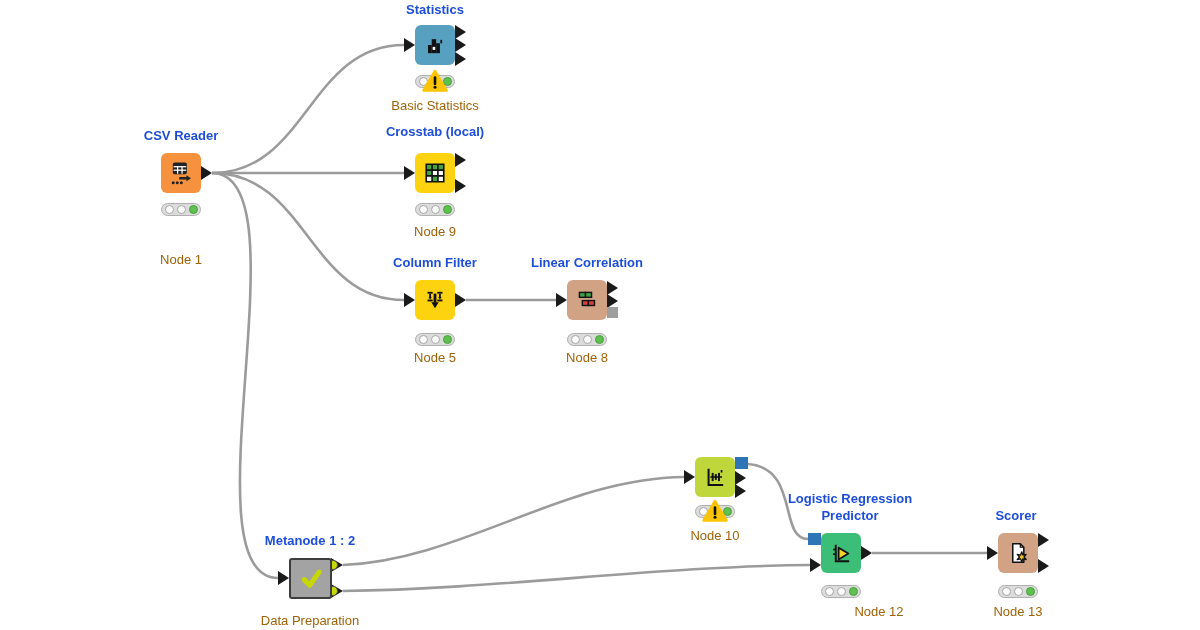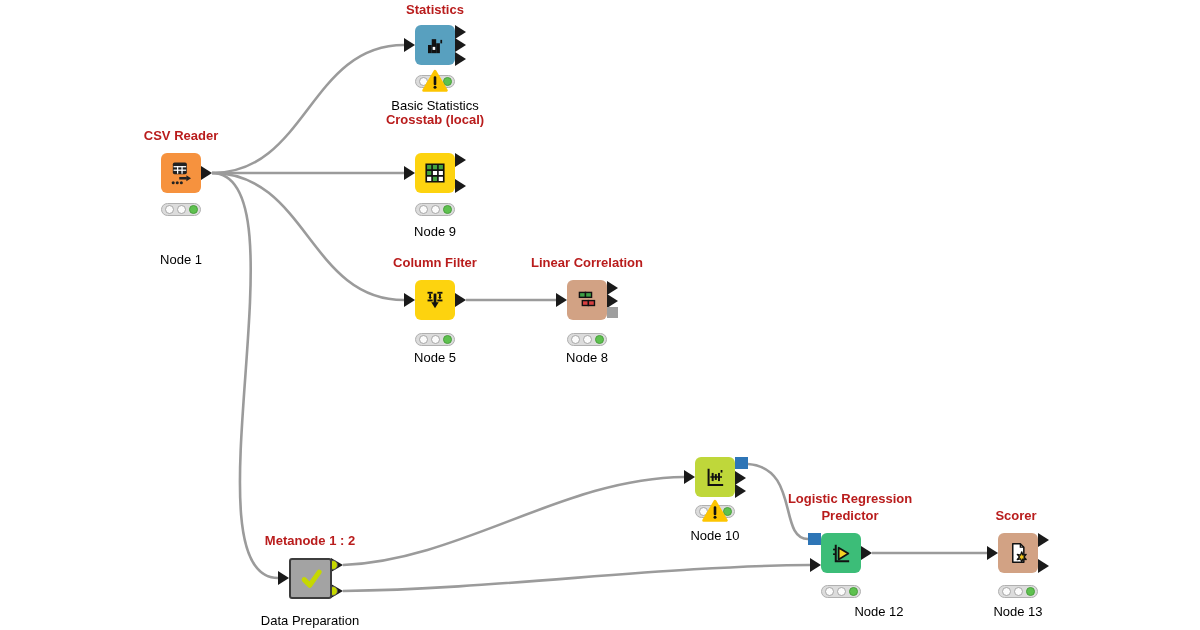--- a/index.html
+++ b/index.html
@@ -3,23 +3,23 @@
 <meta charset="utf-8">
 <style>
   html,body{margin:0;padding:0;background:#fff;}
   #canvas{position:relative;width:1200px;height:630px;background:#ffffff;overflow:hidden;
           font-family:"Liberation Sans",sans-serif;}
   #edges{position:absolute;left:0;top:0;}
   .node{position:absolute;width:40px;height:40px;border-radius:6px;
         display:flex;align-items:center;justify-content:center;box-sizing:border-box;}
   .meta{width:43px;height:41px;border:2px solid #3d3d3d;border-radius:3px;}
   .title{position:absolute;transform:translateX(-50%);text-align:center;
-         font-size:13px;font-weight:700;color:#b91c1c;line-height:16.5px;white-space:nowrap;}
+         font-size:13px;font-weight:700;color:#1d4ed8;line-height:16.5px;white-space:nowrap;}
   .sub{position:absolute;transform:translateX(-50%);text-align:center;
-       font-size:13px;font-weight:400;color:#000000;white-space:nowrap;}
+       font-size:13px;font-weight:400;color:#a16207;white-space:nowrap;}
   .light{position:absolute;width:40px;height:13px;background:#dcdcdc;border:1px solid #b0b0b0;
          border-radius:7px;display:flex;align-items:center;justify-content:center;gap:3px;box-sizing:border-box;}
   .c{width:9px;height:9px;border-radius:50%;box-sizing:border-box;}
   .c.off{background:#fbfbfb;border:1px solid #a6a6a6;}
   .c.on{background:#5ec14f;border:1px solid #4a9f3d;}
   .warn{position:absolute;left:50%;top:-7px;transform:translateX(-50%);}
 </style>
 </head>
 <body>
 
@@ -109,21 +109,21 @@
       <span class="c off"></span>
       <span class="c on"></span>
     <svg class="warn" width="26" height="24" viewBox="0 0 26 24">
       <polygon points="13,2 24.5,21.5 1.5,21.5" fill="#fdc501" stroke="#fdc501" stroke-width="2.5" stroke-linejoin="round"></polygon>
       <path d="M13 8.5 L13 15" stroke="#111" stroke-width="2.6" stroke-linecap="round"></path>
       <circle cx="13" cy="18.3" r="1.5" fill="#111"></circle>
     </svg>
   </div>
   <div class="sub" style="left:435px;top:98px;">Basic Statistics</div>
 
-  <div class="title" style="left:435px;top:112px;"><span>Crosstab (local)</span></div>
+  <div class="title" style="left:435px;top:124px;"><span>Crosstab (local)</span></div>
   <div class="node" style="left:415px;top:153px;background:#fdd30f;">
     <svg viewBox="0 0 24 24" width="28" height="28">
       <rect x="4.5" y="4.5" width="15" height="15" fill="#fff"></rect>
       <rect x="4.5" y="4.5" width="5" height="5" fill="#44a33f"></rect>
         <rect x="9.5" y="4.5" width="5" height="5" fill="#44a33f"></rect>
         <rect x="14.5" y="4.5" width="5" height="5" fill="#44a33f"></rect>
       <rect x="4.5" y="9.5" width="5" height="5" fill="#44a33f"></rect>
       <rect x="9.5" y="14.5" width="5" height="5" fill="#44a33f"></rect>
       <path d="M4.5 4.5 H19.5 V19.5 H4.5 Z M9.5 4.5 V19.5 M14.5 4.5 V19.5 M4.5 9.5 H19.5 M4.5 14.5 H19.5" fill="none" stroke="#111" stroke-width="1.4"></path>
     </svg>

